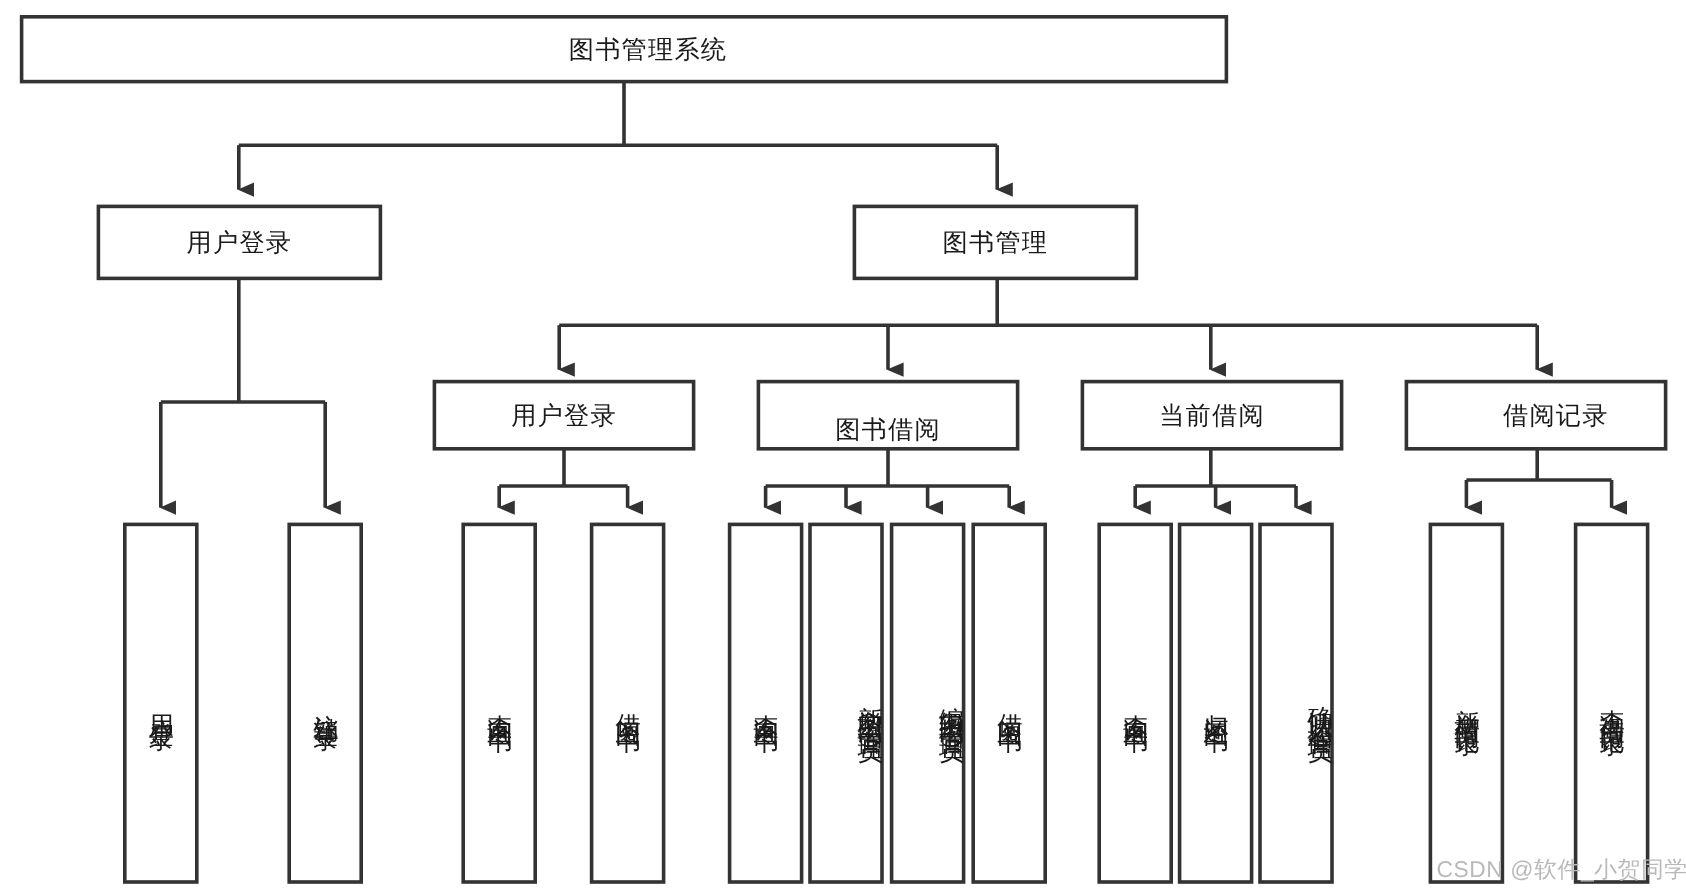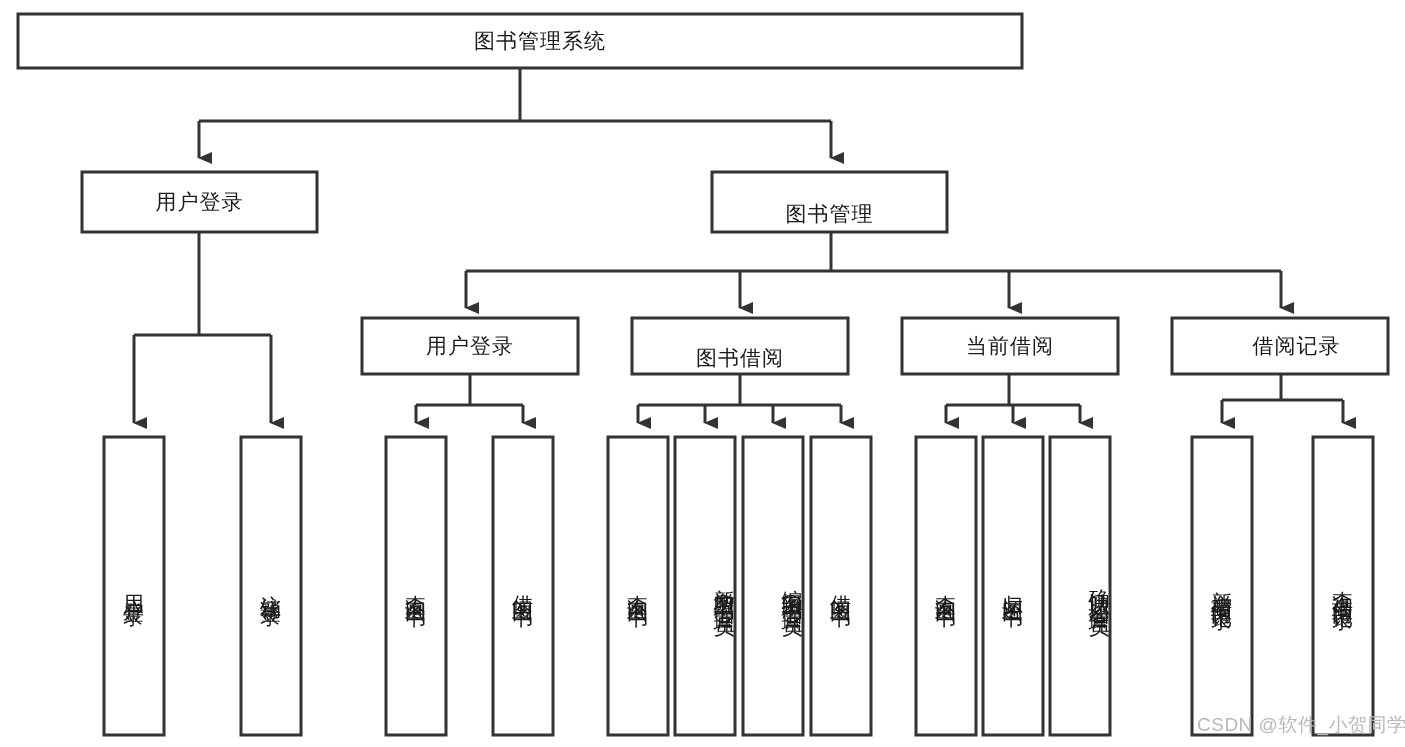--- a/index.html
+++ b/index.html
@@ -157,21 +157,21 @@
     <rect class="leaf-rect" x="983" y="437" width="60" height="298"></rect>
     <rect class="leaf-rect" x="1050" y="437" width="60" height="298"></rect>
 
     <rect class="leaf-rect" x="1192" y="437" width="60" height="298"></rect>
     <rect class="leaf-rect" x="1313" y="437" width="60" height="298"></rect>
   </svg>
 
   <div class="node-label" style="left:18px; top:14px; width:1044px; height:54px;">图书管理系统</div>
 
   <div class="node-label" style="left:82px; top:172px; width:235px; height:60px;">用户登录</div>
-  <div class="node-label" style="left:712px; top:172px; width:235px; height:60px;margin-top:12px;">图书管理</div>
+  <div class="node-label" style="left:712px; top:172px; width:235px; height:60px;">图书管理</div>
 
   <div class="node-label" style="left:362px; top:318px; width:216px; height:56px;">用户登录</div>
   <div class="node-label" style="left:632px; top:318px; width:216px; height:56px;margin-top:12px;">图书借阅</div>
   <div class="node-label" style="left:902px; top:318px; width:216px; height:56px;text-align:right;">当前借阅</div>
   <div class="node-label" style="left:1172px; top:318px; width:249px; height:56px;">借阅记录</div>
 
   <div class="leaf-label" style="left:104px; top:437px; width:60px; height:298px;">用户登录</div>
   <div class="leaf-label" style="left:241px; top:437px; width:60px; height:298px;">注销登录</div>
 
   <div class="leaf-label" style="left:386px; top:437px; width:60px; height:298px;">查询图书</div>

